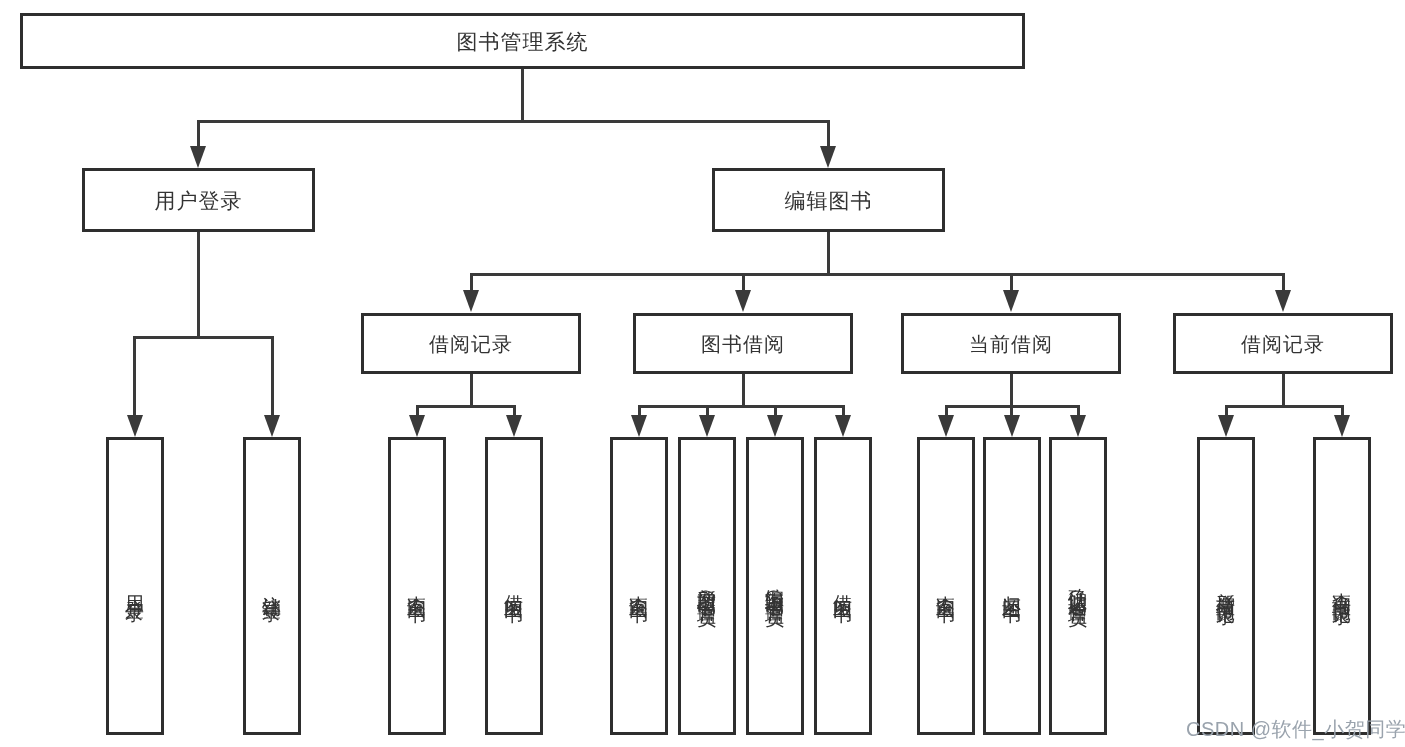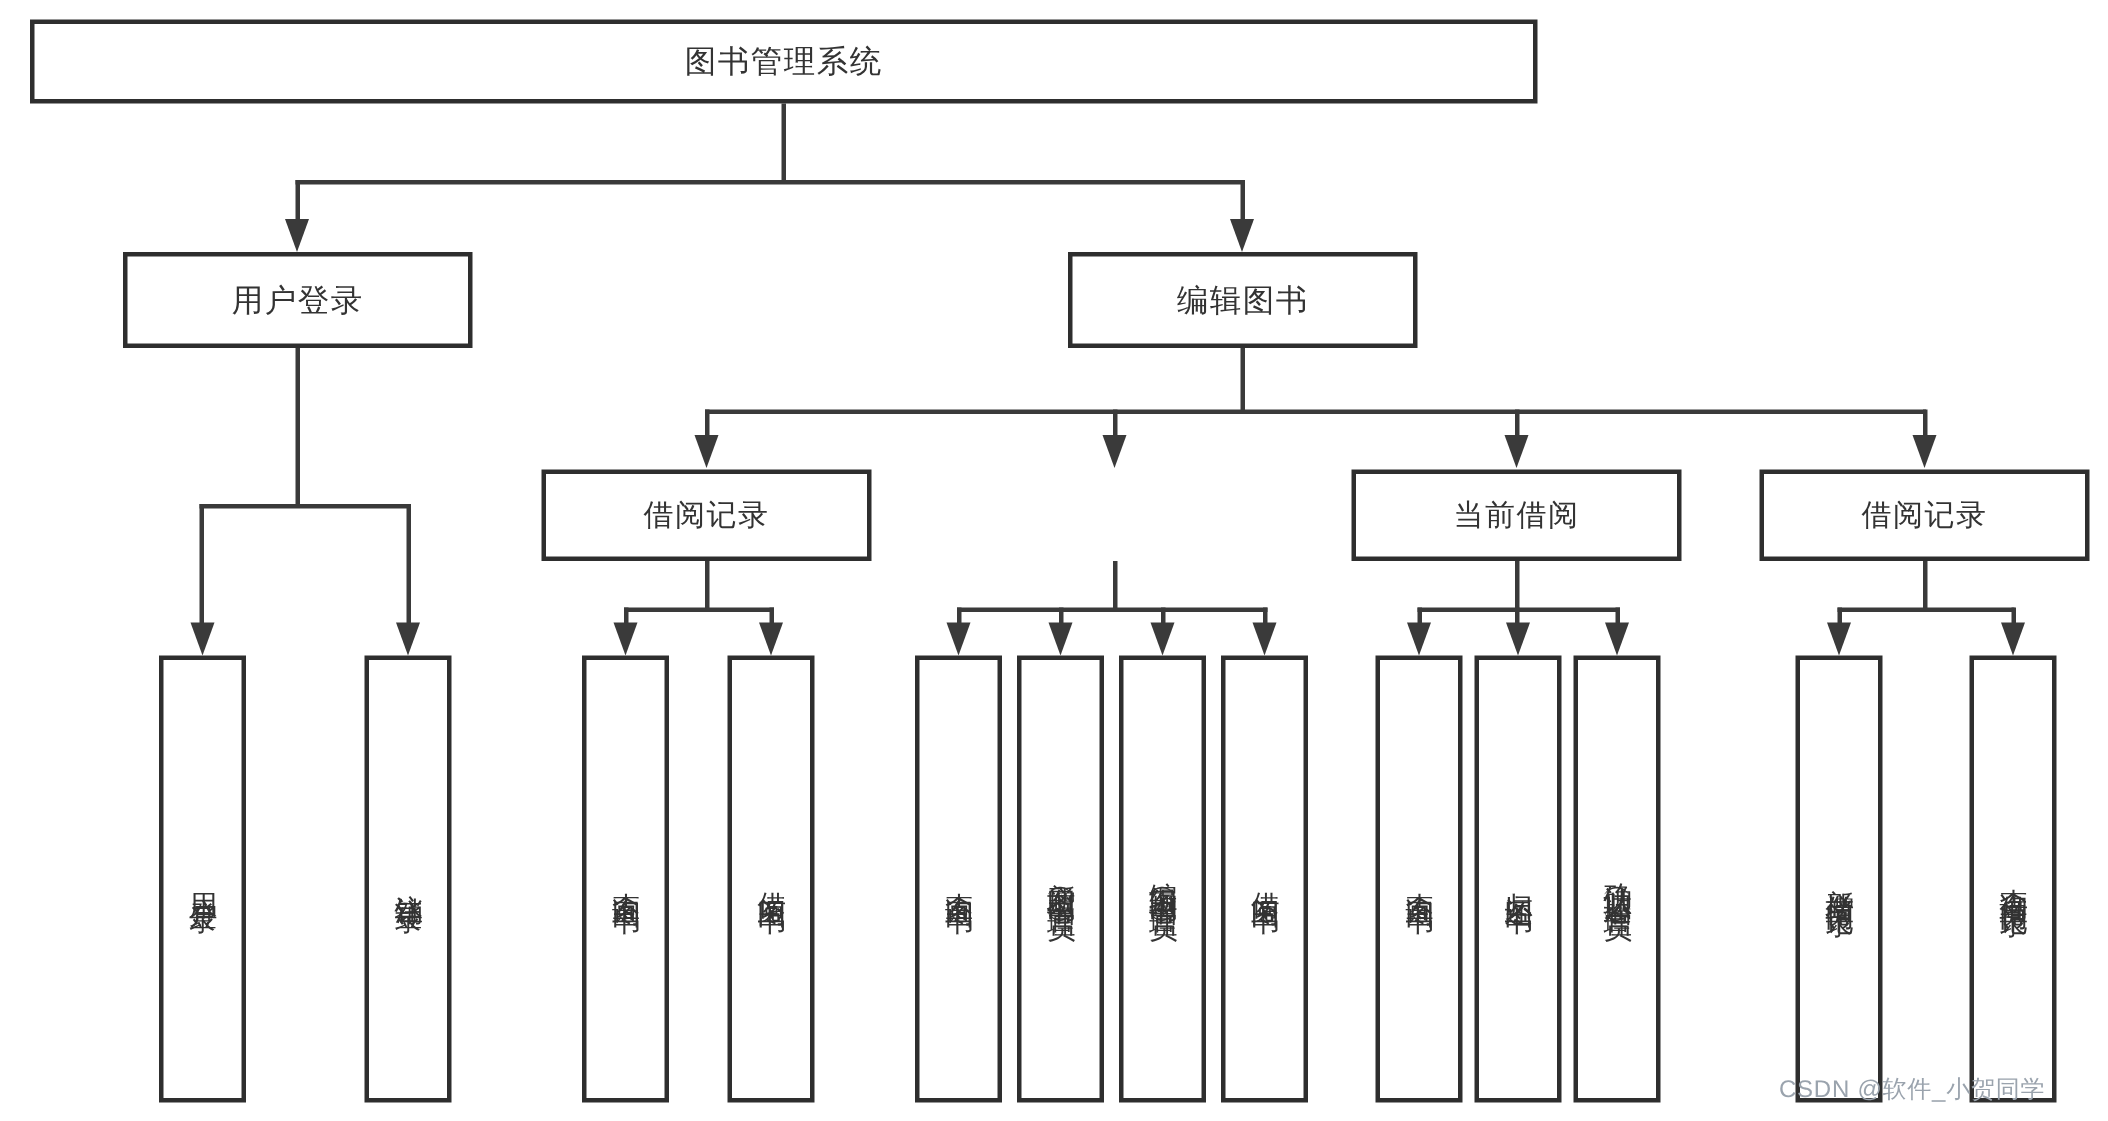--- a/index.html
+++ b/index.html
@@ -44,37 +44,38 @@
   .vline{width:3px;}
   .arrow{
     position:absolute;width:0;height:0;
     border-left:8px solid transparent;
     border-right:8px solid transparent;
     border-top:22px solid var(--line);
   }
   .watermark{
     position:absolute;
     left:1186px;top:716px;
-    font-size:16px;
+    font-size:20px;
     color:var(--wm);
     letter-spacing:0.5px;
     white-space:nowrap;
   }
 </style>
 </head>
 <body>
 
 <div class="canvas">
 
   <div class="node root">图书管理系统</div>
 
   <div class="node lvl2" style="left:82px">用户登录</div>
   <div class="node lvl2" style="left:712px">编辑图书</div>
 
   <div class="node lvl3" style="left:361px">借阅记录</div>
+  <div class="node lvl3" style="left:633px">图书借阅</div>
   <div class="node lvl3" style="left:901px">当前借阅</div>
   <div class="node lvl3" style="left:1173px">借阅记录</div>
 
   <div class="node vnode" style="left:106px">用户登录</div>
   <div class="node vnode" style="left:243px">注销登录</div>
   <div class="node vnode" style="left:388px">查询图书</div>
   <div class="node vnode" style="left:485px">借阅图书</div>
   <div class="node vnode" style="left:610px">查询图书</div>
   <div class="node vnode" style="left:678px">新增图书（管理员）</div>
   <div class="node vnode" style="left:746px">编辑图书（管理员）</div>

